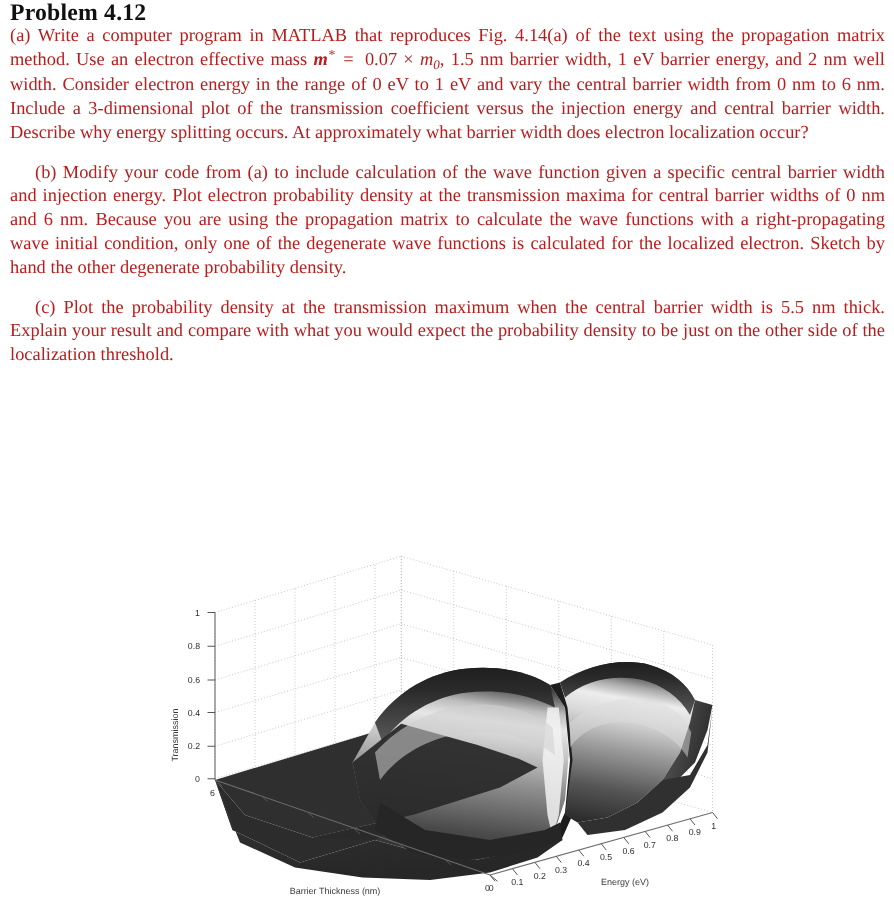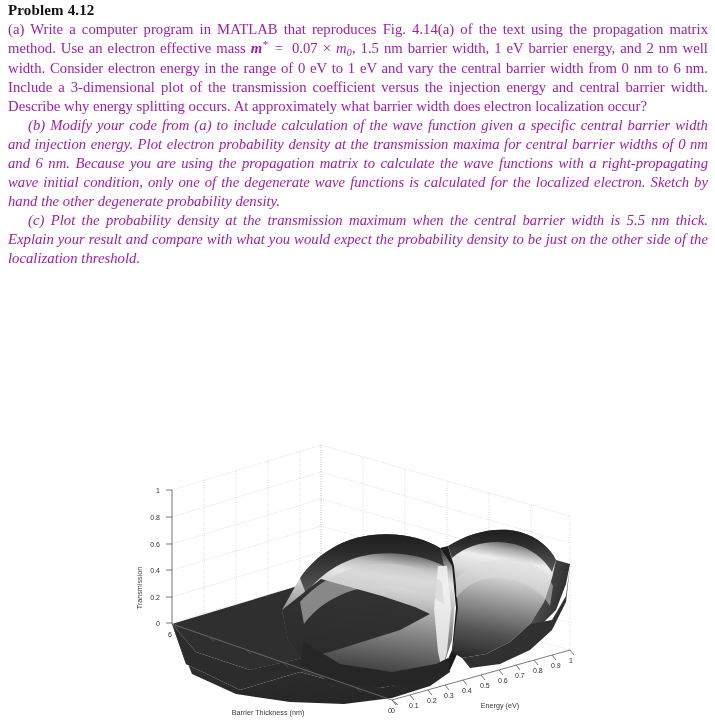--- a/index.html
+++ b/index.html
@@ -27,38 +27,38 @@
   .text-block {
     position: absolute;
     left: 8px;
     top: 2px;
     width: 700px;
   }
 
   .prob-title {
     font-family: "Liberation Serif", serif;
     font-weight: bold;
-    font-size: 15px;
+    font-size: 19px;
     letter-spacing: 0.15px;
     line-height: 17px;
     margin: 0 0 1px 0;
     color: #111;
   }
 
   .para {
     font-family: "Liberation Serif", serif;
     font-size: 14.7px;
     line-height: 19.0px;
     text-align: justify;
     text-justify: inter-word;
     margin: 0;
-    color: #a21caf;
+    color: #b91c1c;
     letter-spacing: 0.02px;
   }
-  .para + .para { margin-top: 0px; font-style: italic; }
+  .para + .para { margin-top: 13px; }
   .indent { text-indent: 20px; }
 
   .mvar {
     font-family: "Liberation Serif", serif;
     font-style: italic;
     font-weight: bold;
     position: relative;
   }
   .mvar-star {
     font-style: normal;

